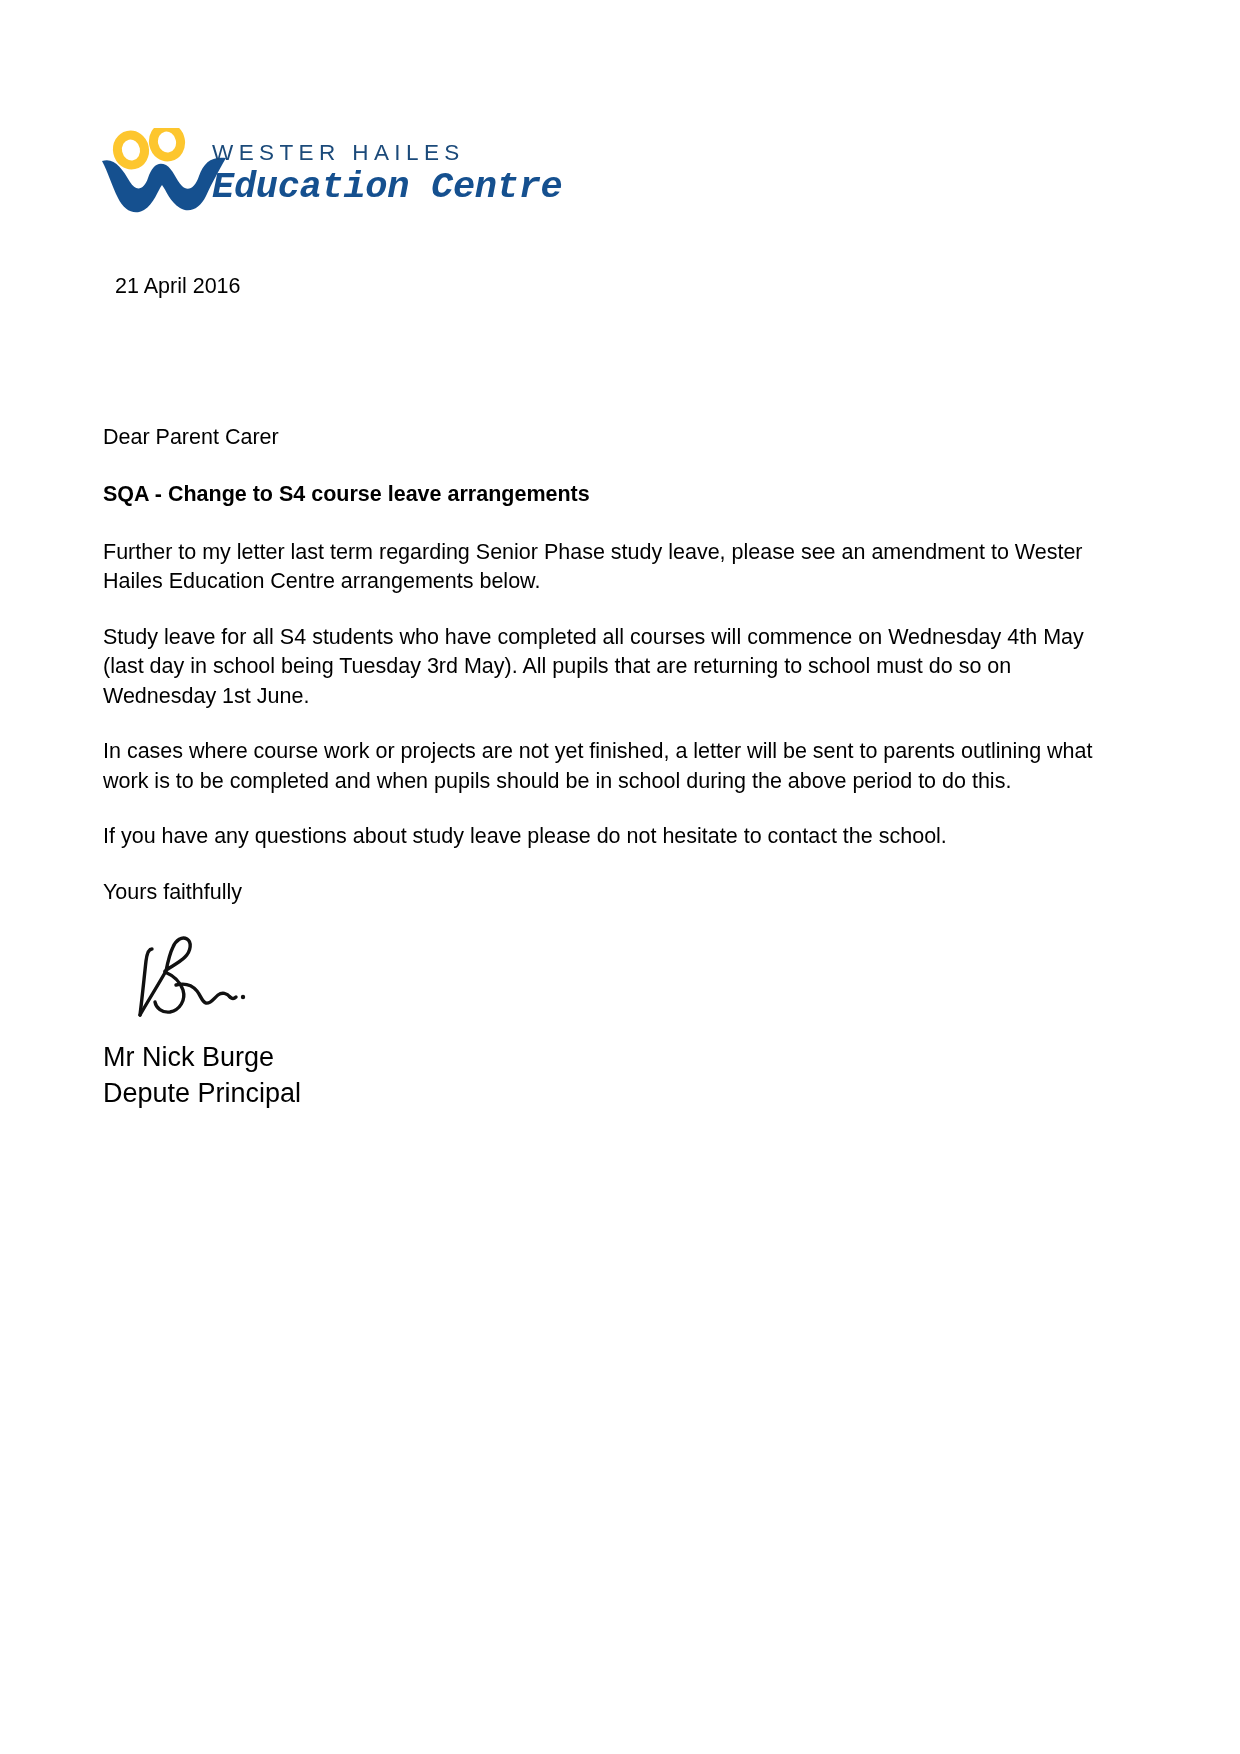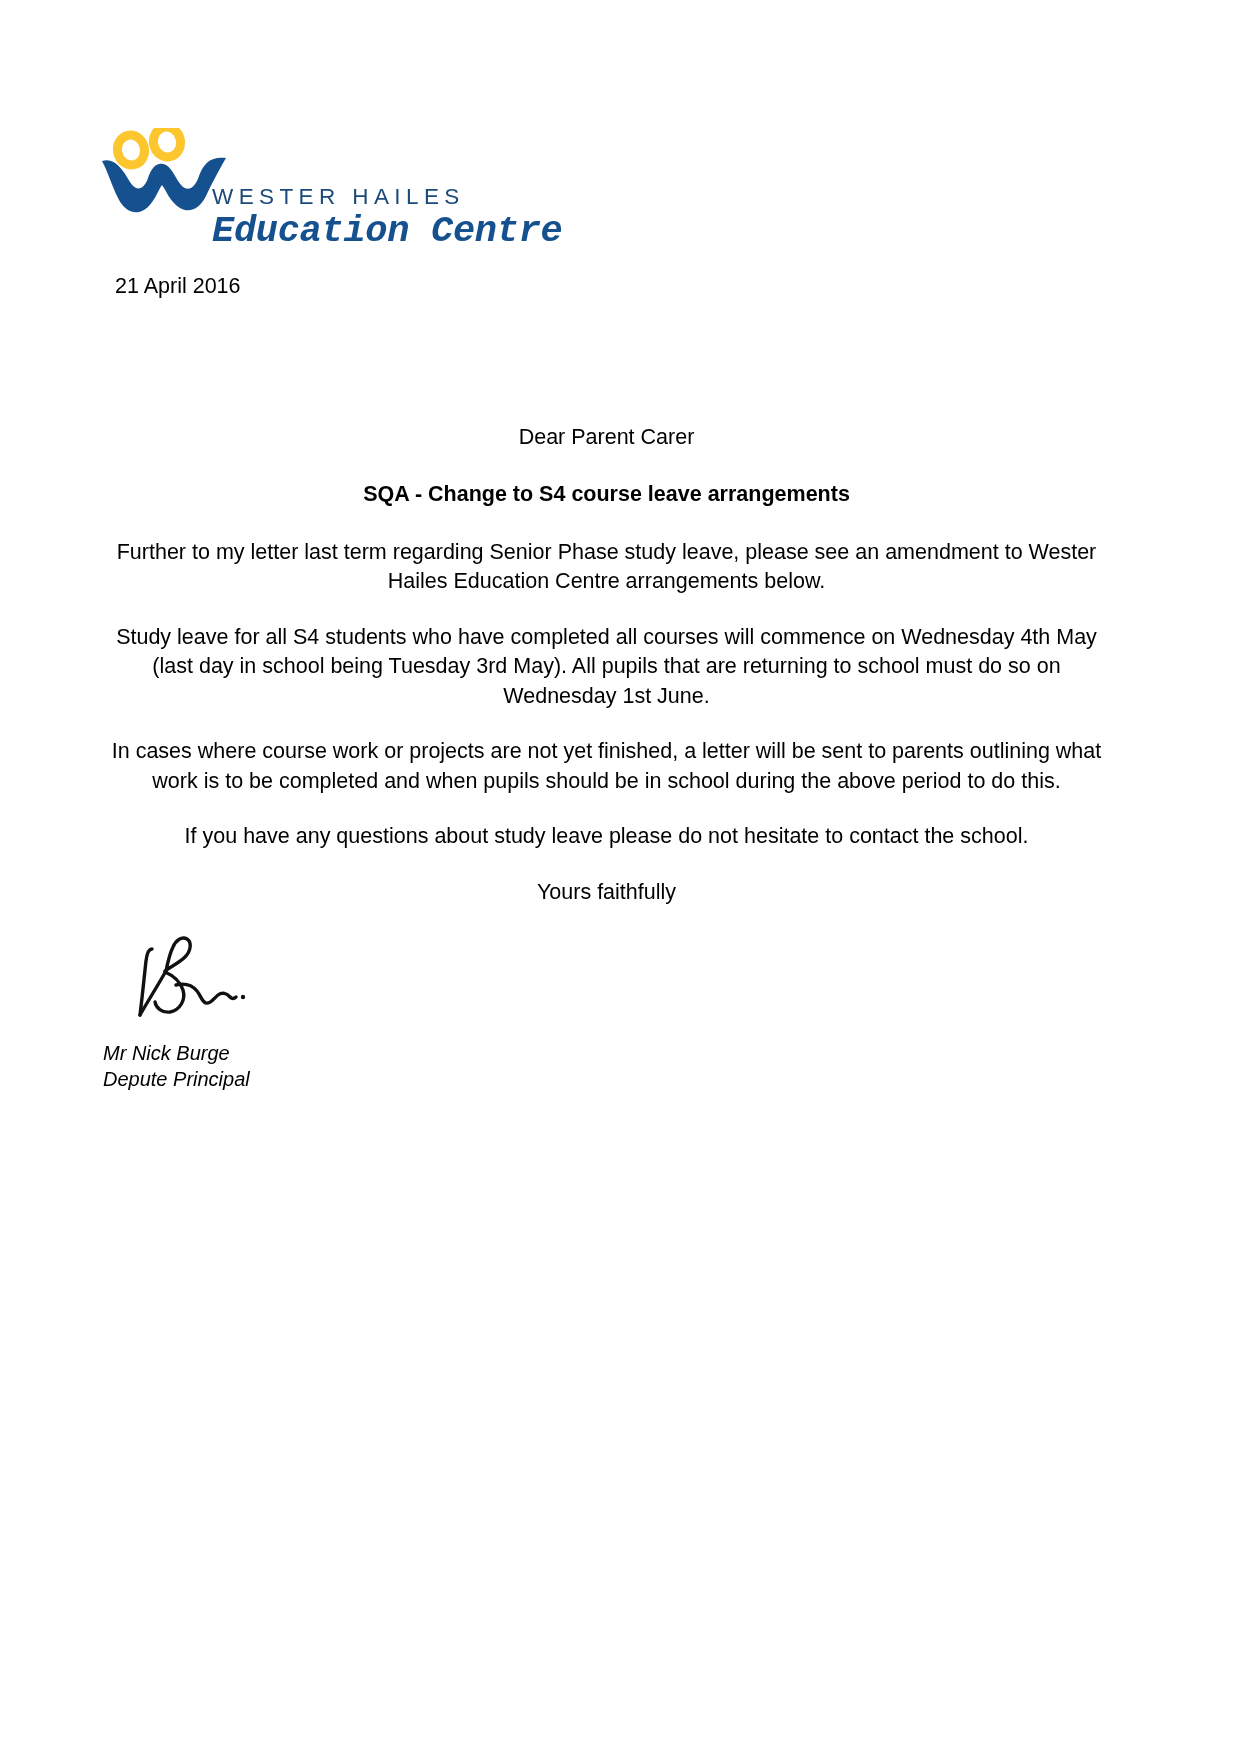--- a/index.html
+++ b/index.html
@@ -38,21 +38,20 @@
     left: 0px;
     top: 10px;
     width: 128px;
     height: 86px;
   }
   .logo-text-block {
     position: absolute;
     left: 112px;
     top: 24px;
     width: 320px;
-    margin-top: 44px;
   }
   .logo-line1 {
     font-family: "Liberation Sans", sans-serif;
     font-size: 22.5px;
     font-weight: 400;
     letter-spacing: 5.4px;
     color: #1b4a7a;
     white-space: nowrap;
     line-height: 1;
   }
@@ -83,21 +82,21 @@
   .content {
     position: absolute;
     top: 151px;
     left: 0;
     width: 1007px;
   }
   .content p {
     font-size: 21.5px;
     line-height: 1.37;
     margin: 0 0 26px 0;
-    text-align: center;
+    text-align: left;
   }
   .content p.heading {
     font-weight: bold;
     margin-bottom: 28px;
   }
   .content p.salut {
     margin-bottom: 28px;
   }
   .sign-off {
     margin-bottom: 0;
@@ -113,23 +112,22 @@
   .signature-img {
     width: 145px;
     height: 107px;
     display: block;
     margin-left: 15px;
   }
   .signer {
     margin-top: 6px;
   }
   .signer div {
-    font-size: 20px;
+    font-size: 27px;
     line-height: 1.32;
-    font-style: italic;
   }
 </style>
 </head>
 <body>
 
 <div class="page">
 
   <div class="letterhead">
 
     <svg class="logo-mark" viewBox="0 0 128 86" xmlns="http://www.w3.org/2000/svg">

